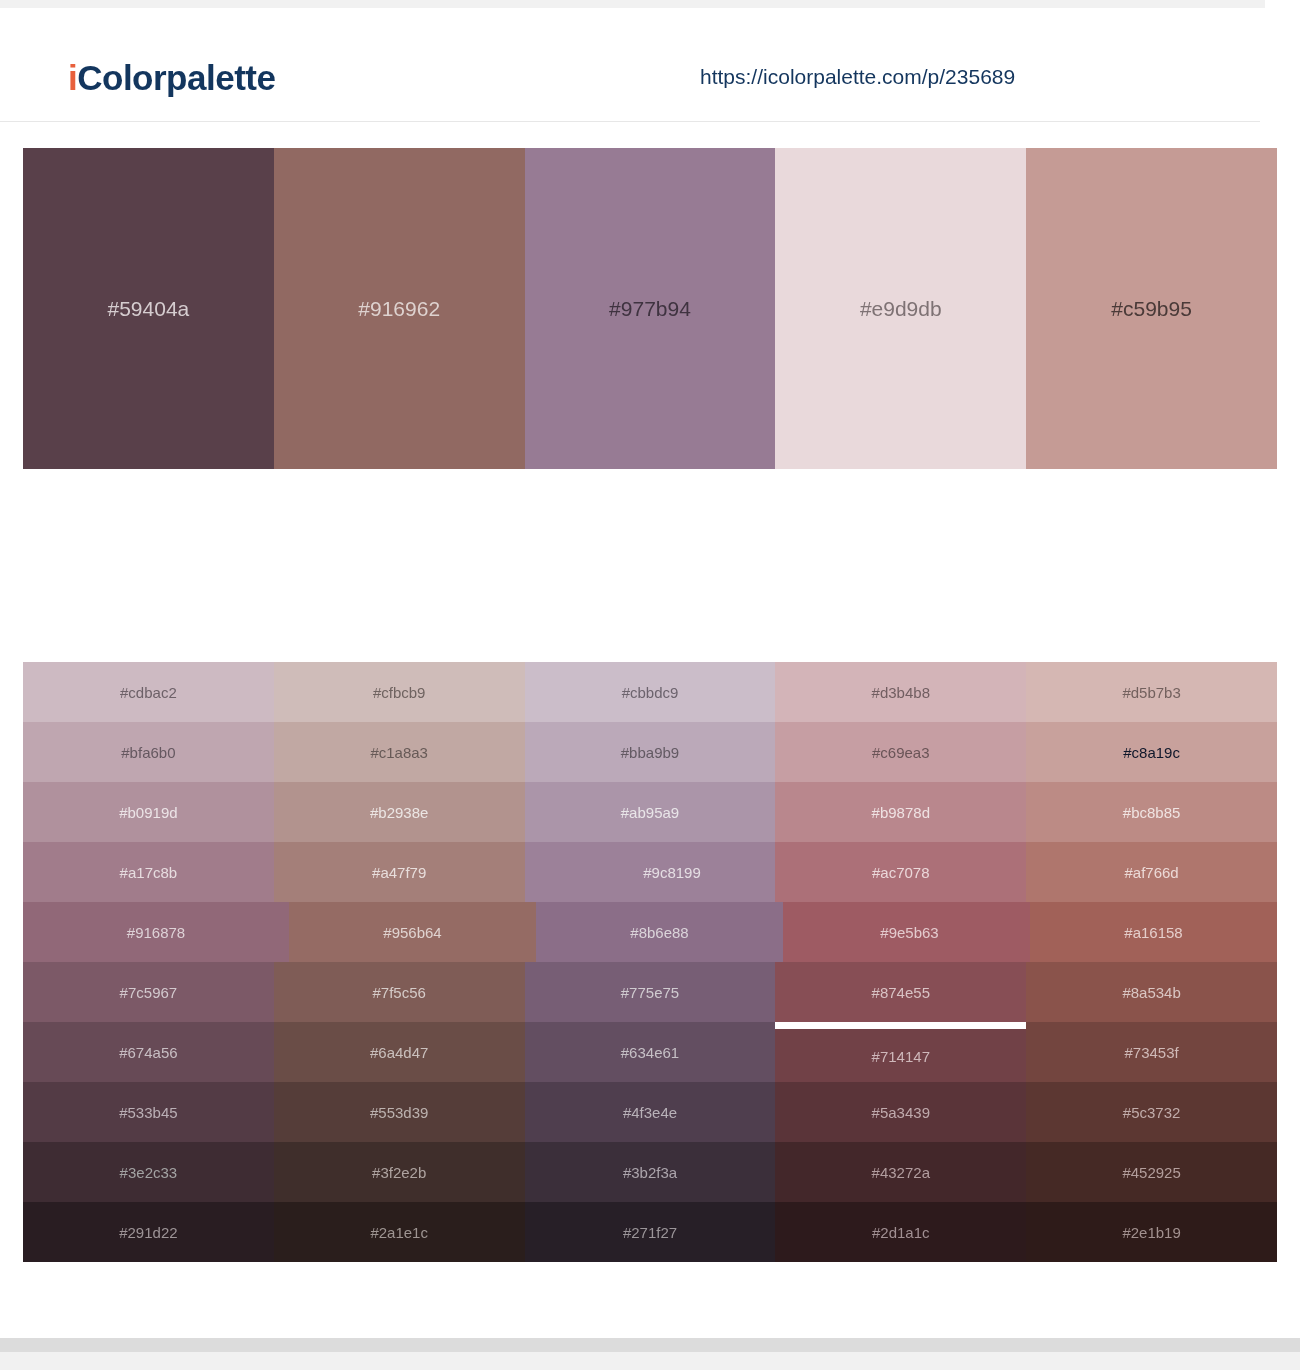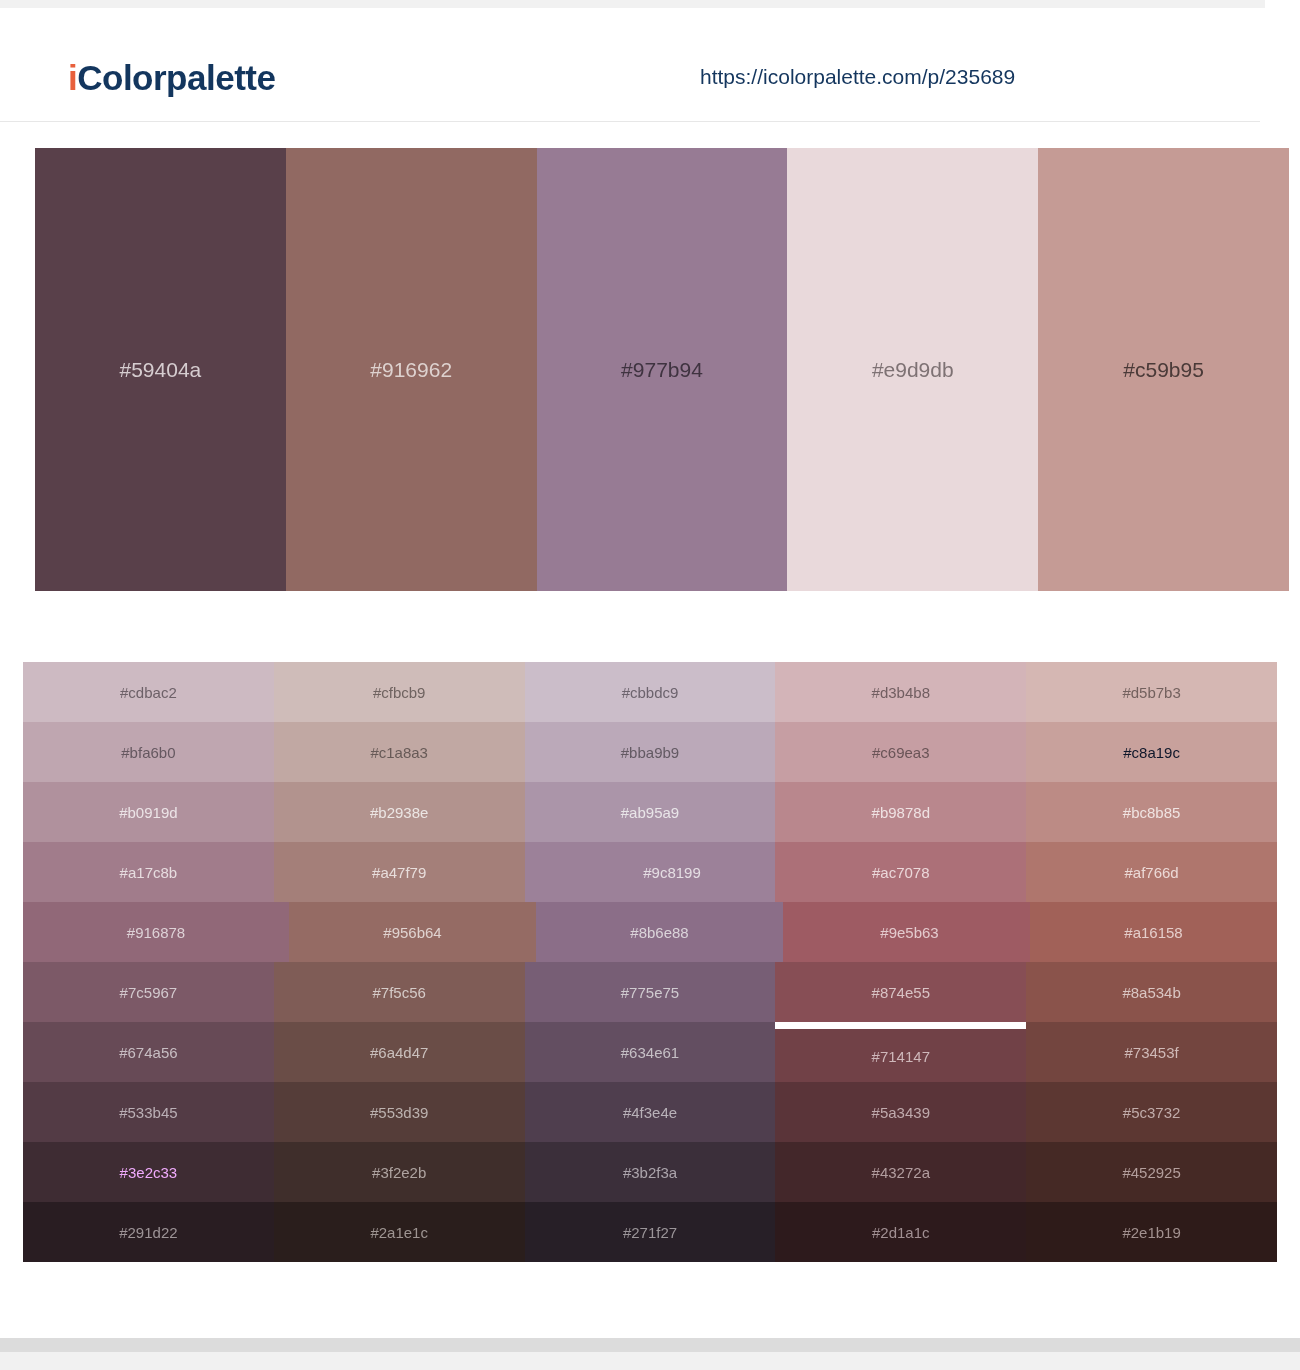--- a/index.html
+++ b/index.html
@@ -61,23 +61,22 @@
     color: #14365e;
     white-space: nowrap;
   }
 
   
   .palette-strip {
     position: absolute;
     left: 23px;
     top: 148px;
     width: 1254px;
-    height: 443px;
+    height: 321px;
     display: flex;
-    margin-left: 12px;
   }
   .palette-cell {
     flex: 1 1 0;
     position: relative;
   }
   .palette-label {
     position: absolute;
     left: 0;
     right: 0;
     top: 50%;
@@ -305,21 +304,21 @@
         </div>
         <div class="shade-cell" style="background: rgb(90, 52, 57);">
           <div class="shade-label" style="color: rgb(192, 170, 173);">#5a3439</div>
         </div>
         <div class="shade-cell" style="background: rgb(92, 55, 50);">
           <div class="shade-label" style="color: rgb(193, 172, 170);">#5c3732</div>
         </div>
       </div>
       <div class="shade-row">
         <div class="shade-cell" style="background: rgb(62, 44, 51);">
-          <div class="shade-label" style="color: #f0abfc;">#3e2c33</div>
+          <div class="shade-label" style="color: #a3a3a3;">#3e2c33</div>
         </div>
         <div class="shade-cell" style="background: rgb(63, 46, 43);">
           <div class="shade-label" style="color: rgb(175, 164, 161);">#3f2e2b</div>
         </div>
         <div class="shade-cell" style="background: rgb(59, 47, 58);">
           <div class="shade-label" style="color: rgb(172, 165, 172);">#3b2f3a</div>
         </div>
         <div class="shade-cell" style="background: rgb(67, 39, 42);">
           <div class="shade-label" style="color: rgb(178, 157, 159);">#43272a</div>
         </div>

